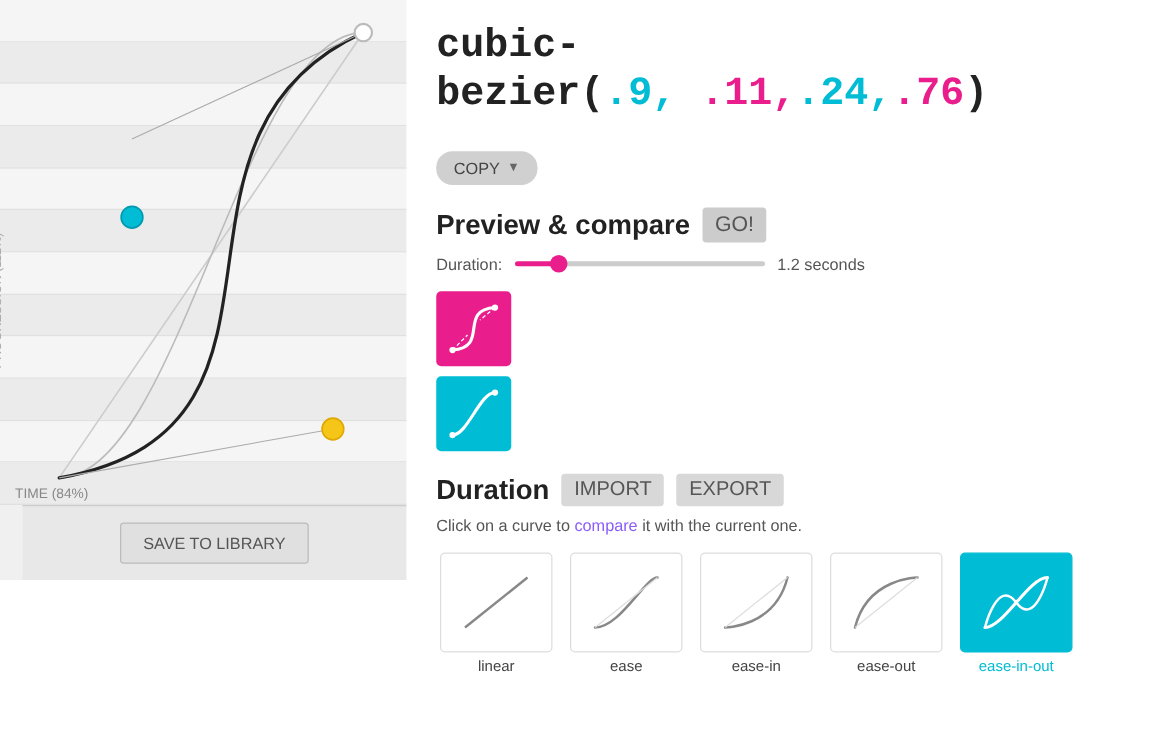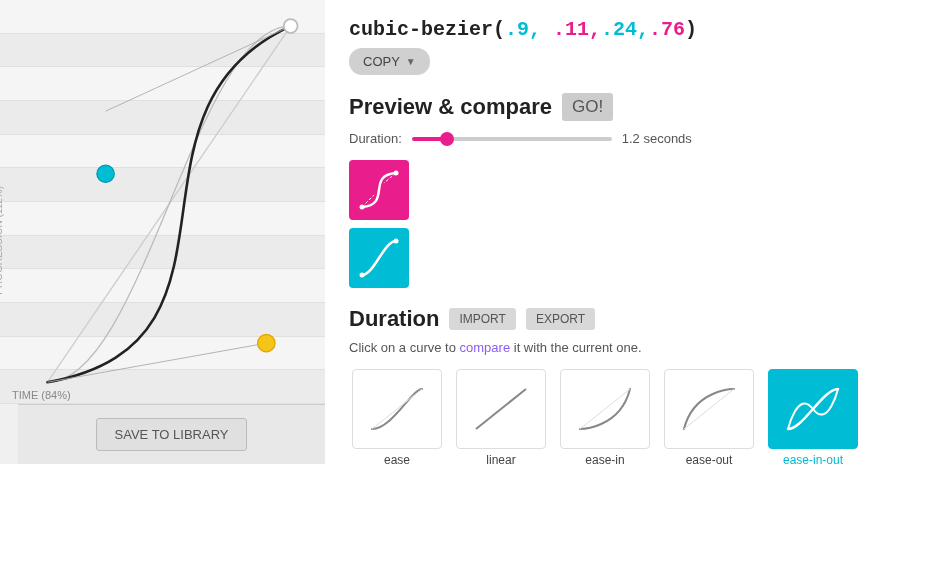--- a/index.html
+++ b/index.html
@@ -88,25 +88,25 @@
     }
 
     
     .right-panel {
       flex: 1;
       padding: 18px 24px;
       overflow-y: auto;
     }
 
     .title-line {
-      font-size: 20px;
+      font-size: 32px;
       font-weight: bold;
       font-family: 'Courier New', monospace;
       color: #222;
-      margin-bottom: 6px;
+      margin-bottom: 26px;
       line-height: 1.2;
     }
 
     .title-line .val-pink { color: #e91e8c; }
     .title-line .val-teal { color: #00bcd4; }
 
     .copy-btn {
       display: inline-flex;
       align-items: center;
       background: #d0d0d0;
@@ -209,21 +209,21 @@
       display: flex;
       align-items: center;
       gap: 10px;
       margin-bottom: 8px;
     }
 
     .lib-btn {
       background: #d8d8d8;
       border: none;
       padding: 4px 10px;
-      font-size: 12px;
+      font-size: 16px;
       color: #555;
       cursor: pointer;
       border-radius: 3px;
     }
 
     .library-hint {
       font-size: 13px;
       color: #555;
       margin-bottom: 14px;
     }
@@ -387,34 +387,34 @@
     </div>
     <div class="library-hint">
       Click on a curve to <span class="highlight">compare</span> it with the current one.
     </div>
 
     <div class="curve-grid">
 
       <div class="curve-card">
         <div class="curve-thumb">
           <svg viewBox="0 0 70 60">
+            <line x1="10" y1="50" x2="60" y2="10" stroke="#888" stroke-width="2"></line>
+          </svg>
+        </div>
+        <div class="curve-label">linear</div>
+      </div>
+
+      <div class="curve-card">
+        <div class="curve-thumb">
+          <svg viewBox="0 0 70 60">
             <path d="M10,50 C30,50 50,10 60,10" stroke="#888" stroke-width="2" fill="none" stroke-linecap="round"></path>
             <line x1="10" y1="50" x2="60" y2="10" stroke="#ddd" stroke-width="1"></line>
           </svg>
         </div>
         <div class="curve-label">ease</div>
-      </div>
-
-      <div class="curve-card">
-        <div class="curve-thumb">
-          <svg viewBox="0 0 70 60">
-            <line x1="10" y1="50" x2="60" y2="10" stroke="#888" stroke-width="2"></line>
-          </svg>
-        </div>
-        <div class="curve-label">linear</div>
       </div>
 
       <div class="curve-card">
         <div class="curve-thumb">
           <svg viewBox="0 0 70 60">
             <path d="M10,50 C10,50 50,50 60,10" stroke="#888" stroke-width="2" fill="none" stroke-linecap="round"></path>
             <line x1="10" y1="50" x2="60" y2="10" stroke="#ddd" stroke-width="1"></line>
           </svg>
         </div>
         <div class="curve-label">ease-in</div>

